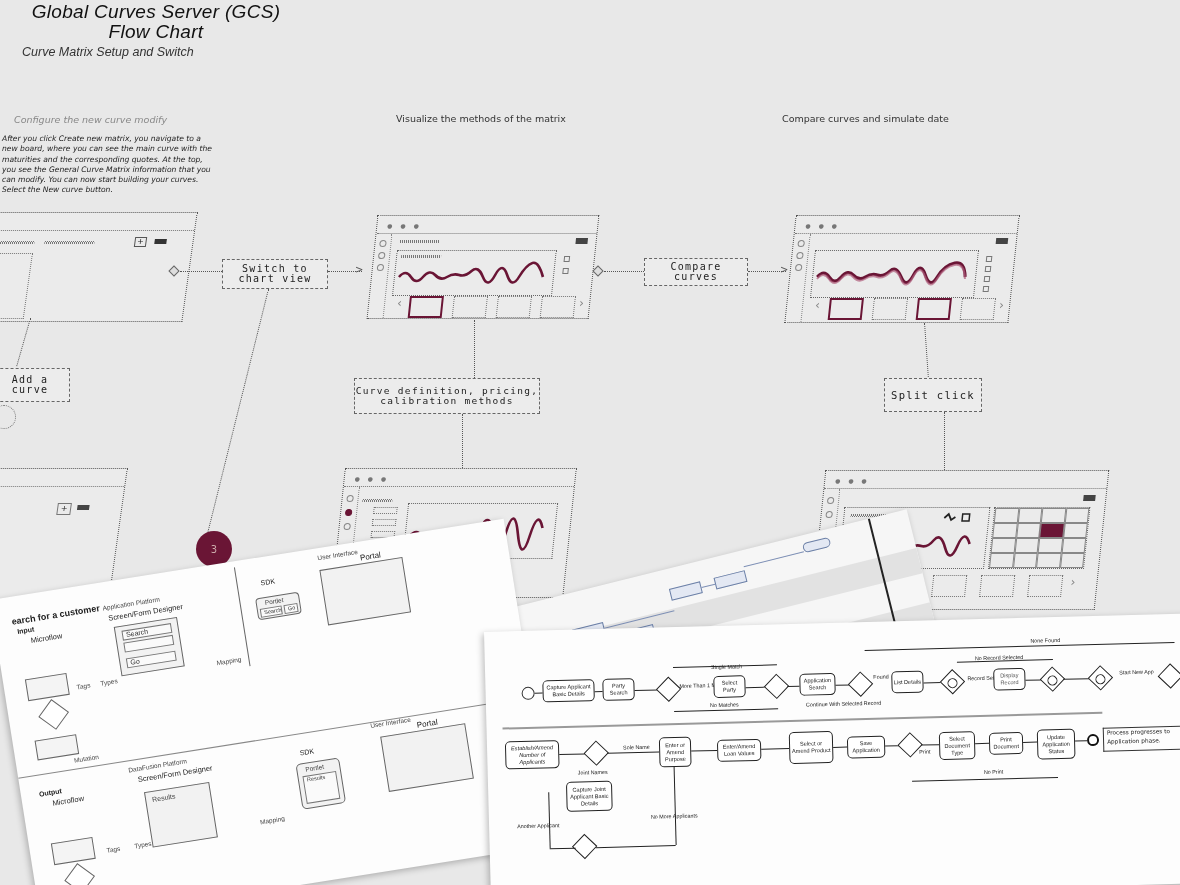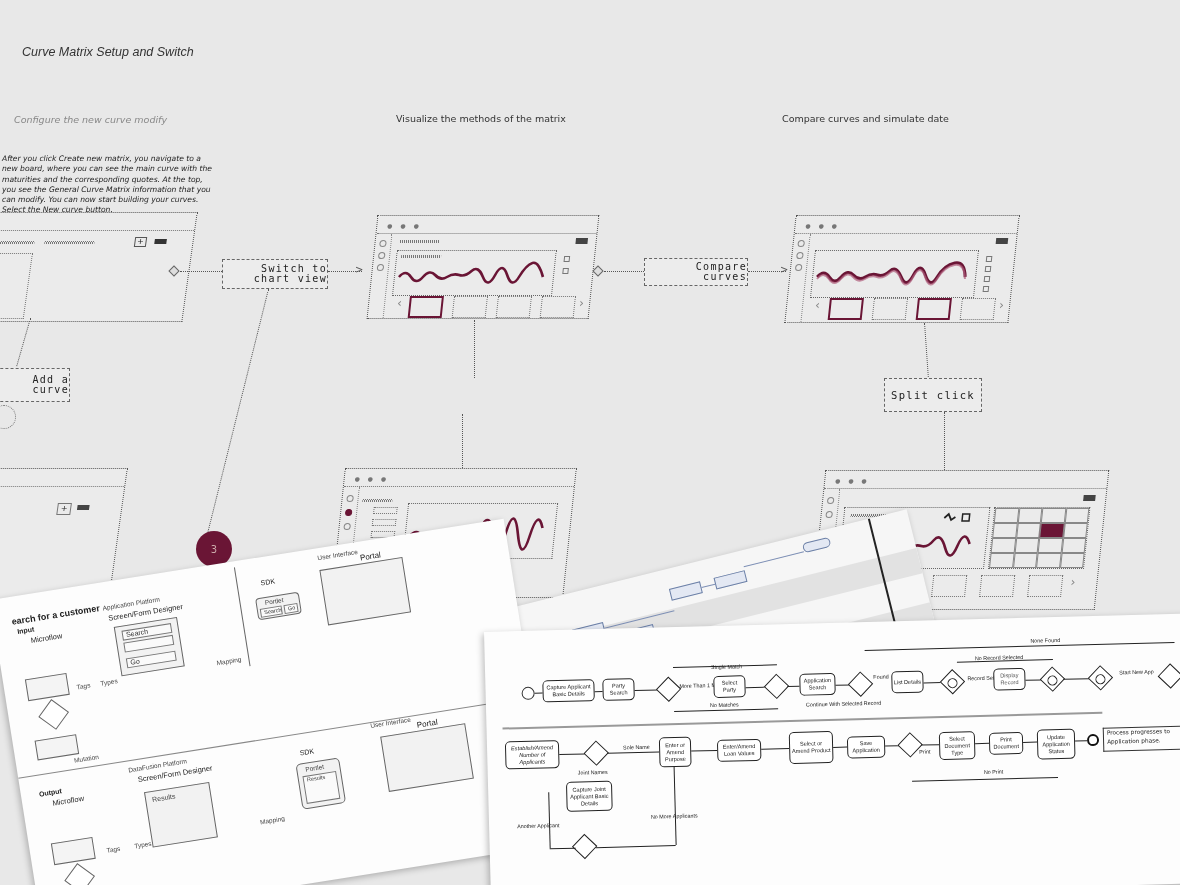--- a/index.html
+++ b/index.html
@@ -7,21 +7,21 @@
   body { position: relative; font-family: "DejaVu Sans", sans-serif; color: #222; }
 
   .board { position: absolute; left: 0; top: 0; width: 1180px; height: 885px; background: #e8e8e8; overflow: hidden; }
 
   .title { position: absolute; left: 6px; top: 2px; width: 300px; text-align: center; font-family: "Liberation Sans", sans-serif; font-style: italic; font-size: 19px; line-height: 20px; color: #111; letter-spacing: 0.3px; }
   .subtitle { position: absolute; left: 22px; top: 45px; font-family: "Liberation Sans", sans-serif; font-style: italic; font-size: 12.5px; color: #333; }
 
   .section-heading { position: absolute; font-size: 9.5px; color: #333; font-family: "DejaVu Sans", sans-serif; }
   .section-text { position: absolute; font-size: 7.6px; line-height: 10.3px; color: #222; }
 
-  .step-box { position: absolute; border: 1.5px dashed #666; background: #ececec; font-family: "DejaVu Sans Mono", monospace; font-size: 10px; line-height: 10px; letter-spacing: 1.3px; text-align: right; display: flex; align-items: center; justify-content: center; color: #222; }
+  .step-box { position: absolute; border: 1.5px dashed #666; background: #ececec; font-family: "DejaVu Sans Mono", monospace; font-size: 10px; line-height: 10px; letter-spacing: 1.3px; text-align: center; display: flex; align-items: center; justify-content: center; color: #222; }
 
   .wire { position: absolute; border: 1.6px dotted #555; background: #ebebeb; }
   .wire .topbar { position: absolute; left: 0; right: 0; top: 0; height: 18px; border-bottom: 1.5px dotted #777; }
   .wire .dots { position: absolute; left: 10px; top: 6px; font-size: 6px; color: #777; letter-spacing: 3px; }
   .wire .side { position: absolute; left: 0; top: 18px; bottom: 0; width: 16px; border-right: 1.2px dotted #888; }
   .wire .sideicon { position: absolute; left: 4px; width: 7px; height: 7px; border: 1px solid #888; border-radius: 50%; }
   .wire .chartpanel { position: absolute; border: 1.4px dotted #666; }
   .wire .thumb { position: absolute; border: 1.3px dotted #777; height: 22px; width: 34px; }
   .wire .thumb.sel { border: 2px solid #6a1535; }
   .navarrow { position: absolute; font-size: 12px; color: #888; }
@@ -55,24 +55,28 @@
   .field { position: absolute; border: 1px solid #777; background: #fafafa; font-size: 7px; padding-left: 3px; color: #333; font-family: "Liberation Sans", sans-serif; }
   .blue-task { position: absolute; border: 1px solid #6b7fa6; background: #e3e8f3; font-size: 4px; color: #445; }
   .blue-line { position: absolute; border-top: 1px solid #7d8fb5; }
   .band { position: absolute; left: 0; right: 0; background: #e2e2e2; }
 </style>
 </head>
 <body>
 
 <div class="board">
 
+  <div class="title">
+    <div>Global Curves Server (GCS)</div>
+    <div>Flow Chart</div>
+  </div>
   <div class="subtitle">Curve Matrix Setup and Switch</div>
 
   <div class="section-heading" style="left:14px;top:114px;color:#888;font-style:italic;">Configure the new curve modify</div>
-  <div class="section-text" style="left:2px;top:134px;width:212px;font-style:italic;margin-top:20px;">After you click Create new matrix, you navigate to a new board, where you can see the main curve with the maturities and the corresponding quotes. At the top, you see the General Curve Matrix information that you can modify. You can now start building your curves. Select the New curve button.</div>
+  <div class="section-text" style="left:2px;top:134px;width:212px;font-style:italic;">After you click Create new matrix, you navigate to a new board, where you can see the main curve with the maturities and the corresponding quotes. At the top, you see the General Curve Matrix information that you can modify. You can now start building your curves. Select the New curve button.</div>
 
   <div class="section-heading" style="left:396px;top:113px;">Visualize the methods of the matrix</div>
 
   <div class="section-heading" style="left:782px;top:113px;">Compare curves and simulate date</div>
 
   <div class="wire" style="left:-20px;top:212px;width:210px;height:110px;transform:skewX(-8deg);">
     <div class="topbar"></div>
     <div class="hatch" style="left:10px;top:28px;width:40px;"></div>
     <div class="hatch" style="left:60px;top:28px;width:50px;"></div>
     <div style="position:absolute;left:150px;top:24px;width:12px;height:10px;border:1px solid #555;font-size:8px;line-height:8px;text-align:center;">+</div>
@@ -126,20 +130,21 @@
     <div class="navarrow" style="left:210px;top:80px">›</div>
   </div>
 
   <div class="diamond-knot" style="left:594px;top:267px;"></div>
   <div class="connector" style="left:604px;top:271px;width:40px;"></div>
   <div class="step-box" style="left:644px;top:258px;width:104px;height:28px;">Compare curves</div>
   <div class="connector" style="left:748px;top:271px;width:38px;"></div>
   <div style="position:absolute;left:780px;top:264px;font-size:10px;color:#555;">&gt;</div>
 
   <div class="vconnector" style="left:474px;top:320px;height:58px;"></div>
+  <div class="step-box" style="left:354px;top:378px;width:186px;height:36px;font-size:9.5px;">Curve definition, pricing, calibration methods</div>
   <div class="vconnector" style="left:462px;top:414px;height:56px;"></div>
 
   <div class="wire" style="left:790px;top:215px;width:224px;height:108px;transform:skewX(-6deg);">
     <div class="topbar">
         <span class="dots">● ● ●</span>
       </div>
     <div class="side">
       <div class="sideicon" style="top:6px"></div>
       <div class="sideicon" style="top:18px"></div>
       <div class="sideicon" style="top:30px"></div>

